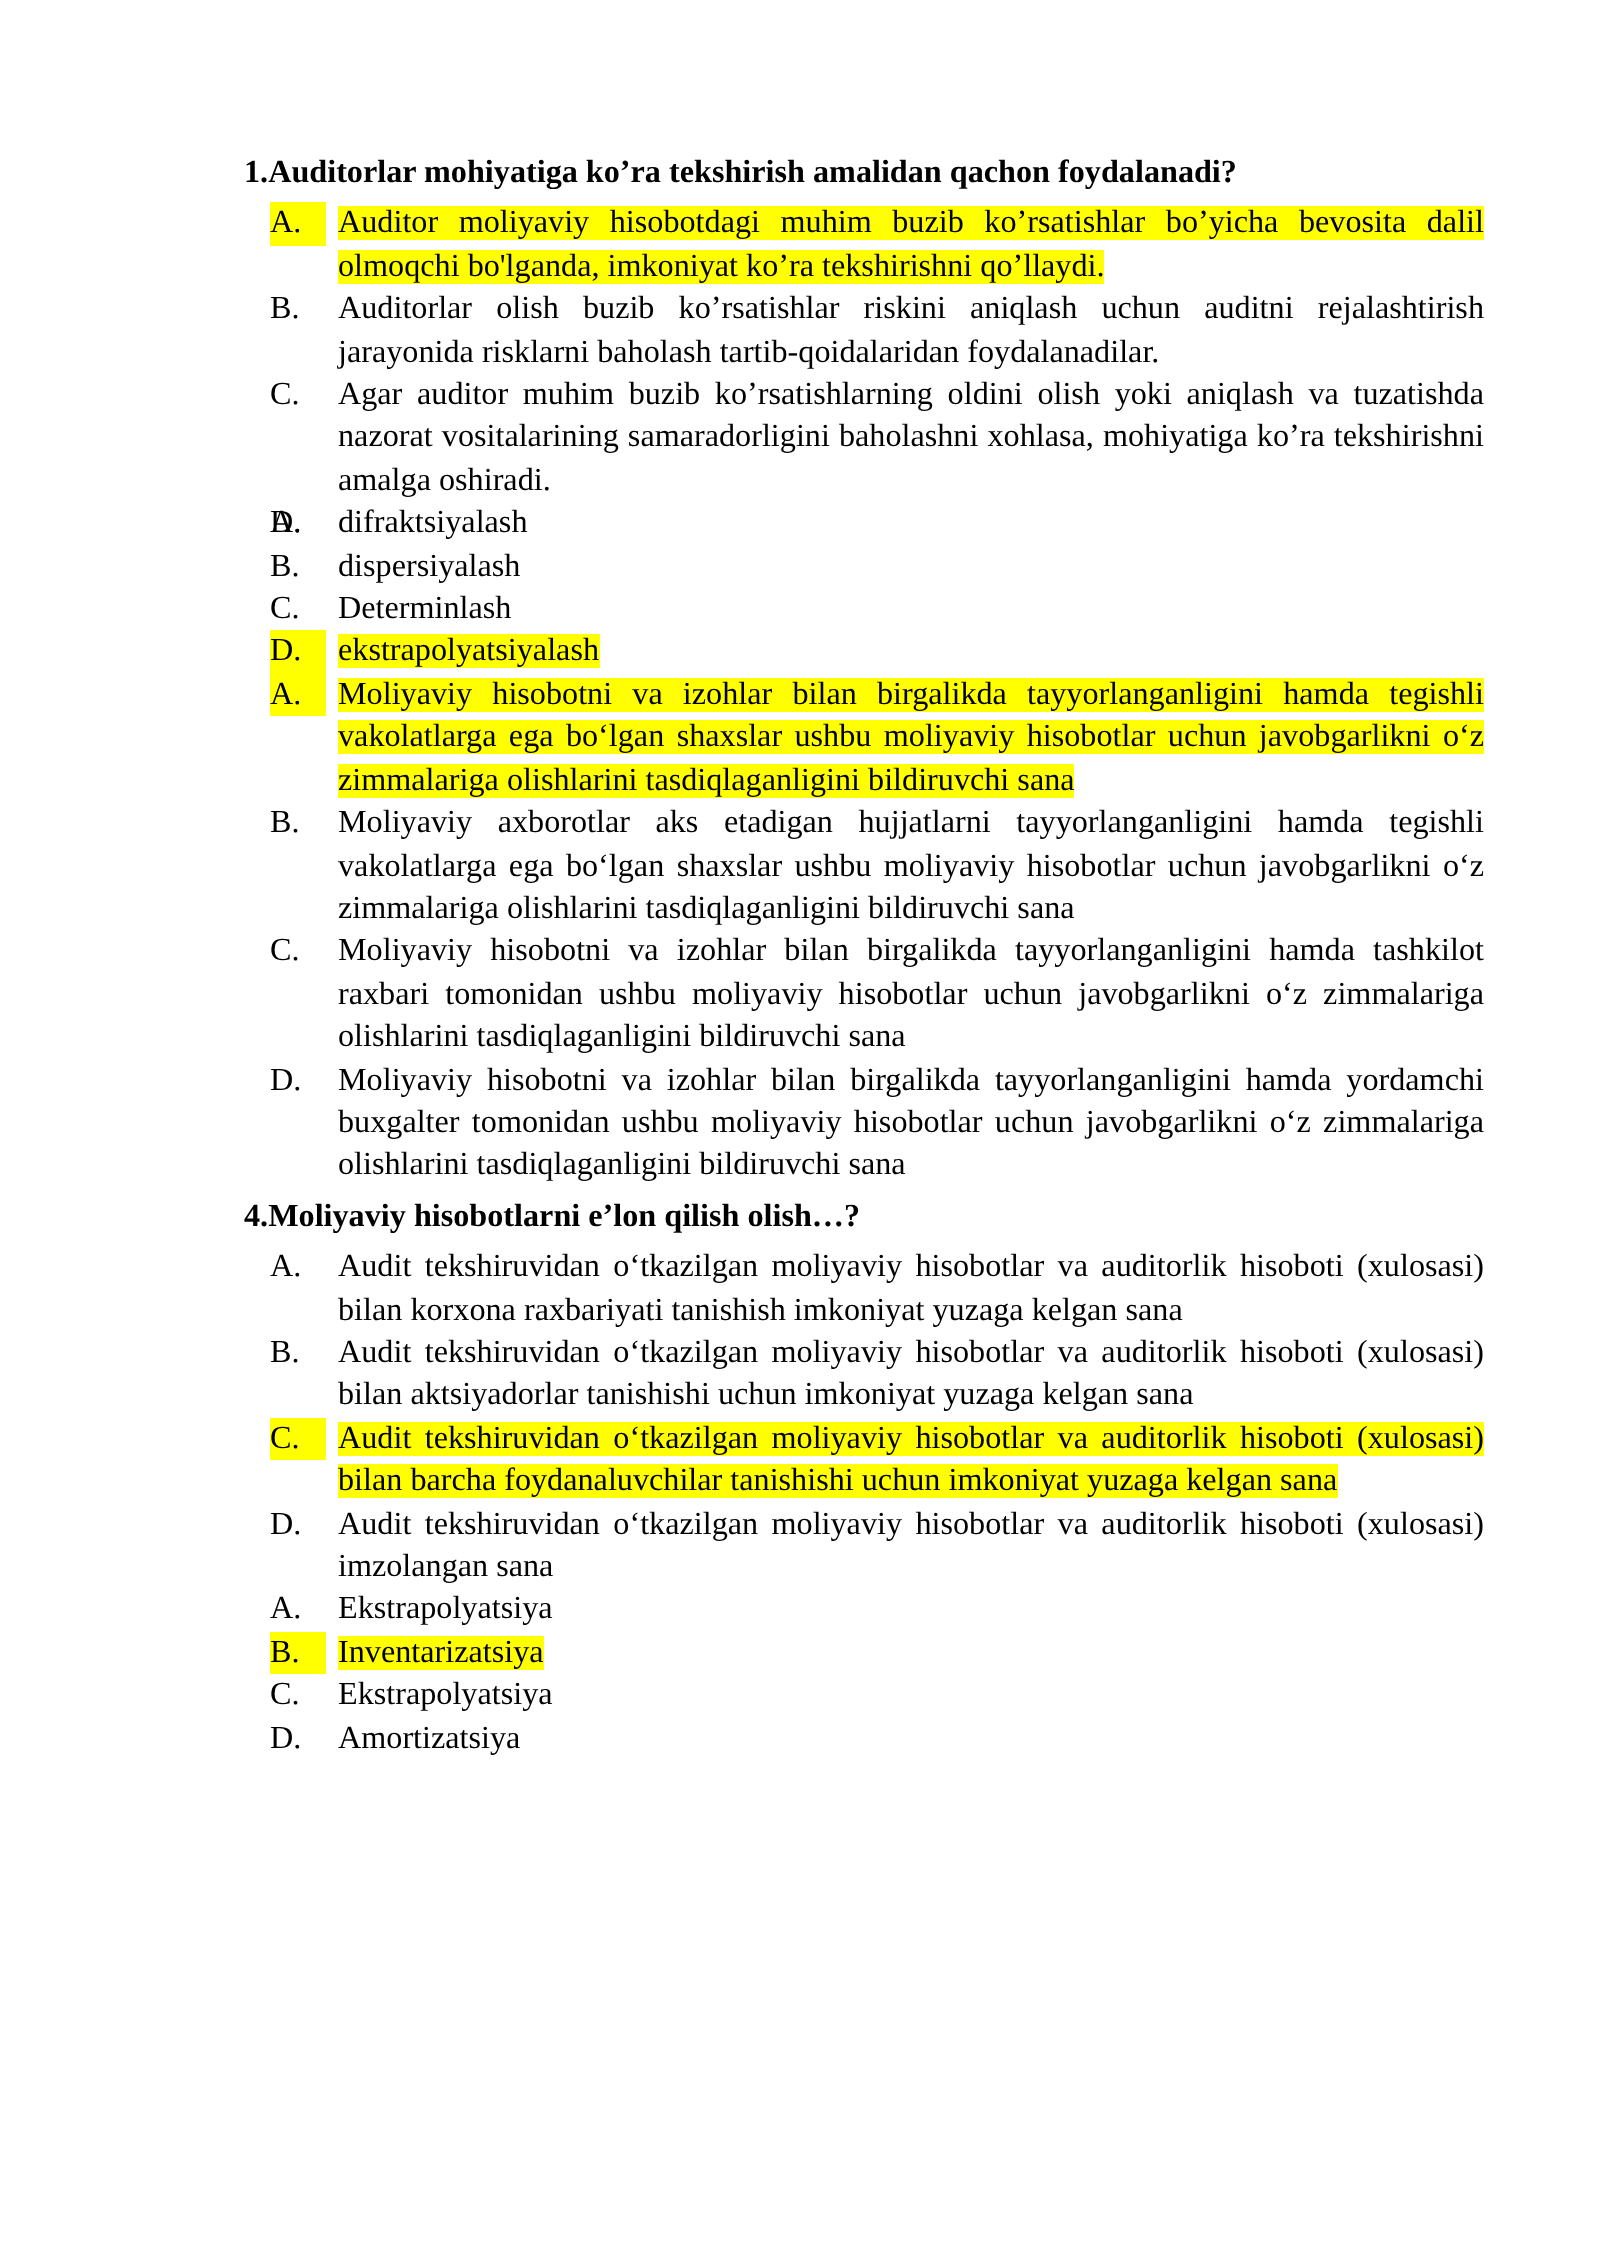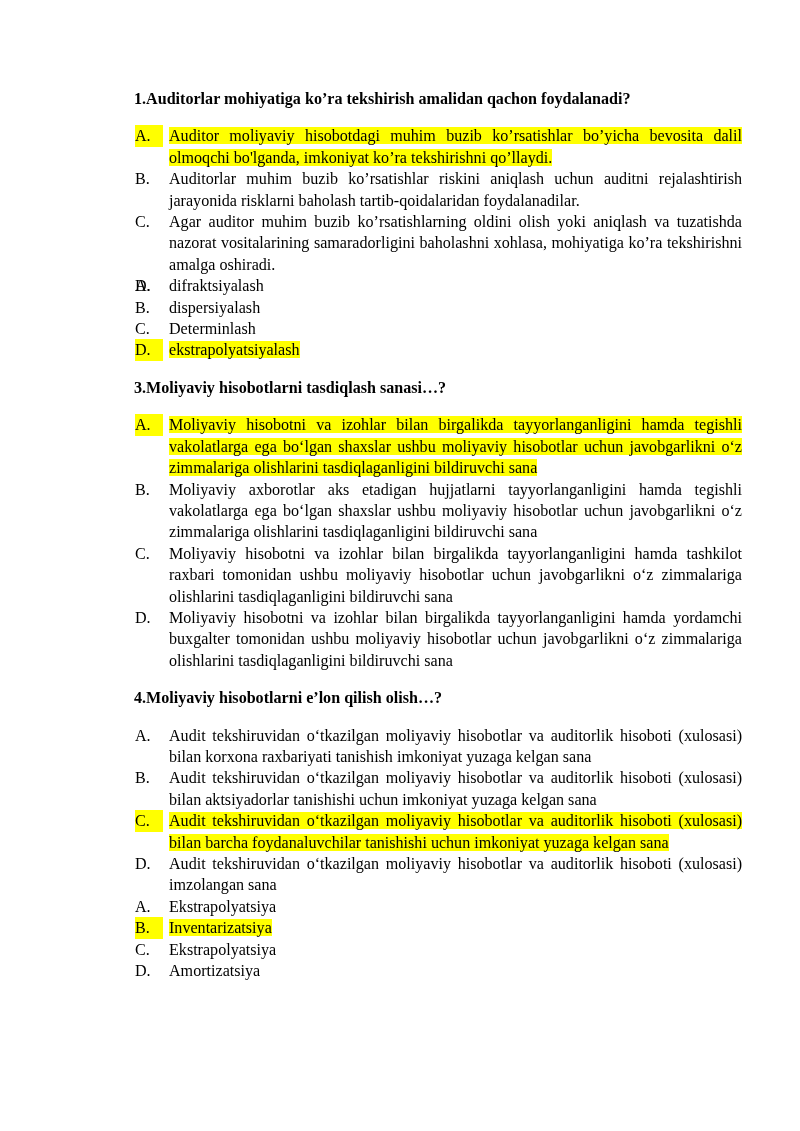--- a/index.html
+++ b/index.html
@@ -26,21 +26,21 @@
     width: 624px;
   }
 
   
   .q-head {
     font-weight: bold;
     font-size: 16.1px;
     line-height: 21.4px;
     text-align: justify;
     text-justify: inter-word;
-    margin: 16px;
+    margin: 4px;
     text-indent: 0;
     hyphens: none;
   }
   .q-head.multi {
     text-align-last: left;
   }
 
   
   .options {
     list-style: none;
@@ -84,35 +84,34 @@
 </style>
 </head>
 <body>
 
 <div class="page">
   <div class="doc" id="quiz-body">
       <div class="q-block">
         <p class="q-head multi"><span>1.</span><span>Auditorlar mohiyatiga ko’ra tekshirish amalidan qachon foydalanadi?</span></p>
         <ul class="options">
           <li class="opt hl"><span class="opt-letter">A.</span><span class="opt-text">Auditor moliyaviy hisobotdagi muhim buzib ko’rsatishlar bo’yicha bevosita dalil olmoqchi bo'lganda, imkoniyat ko’ra tekshirishni qo’llaydi.</span></li>
-          <li class="opt"><span class="opt-letter">B.</span><span class="opt-text">Auditorlar muhim buzib ko’rsatishlar riskini aniqlash uchun auditni rejalashtirish jarayonida risklarni baholash tartib-qoidalaridan foydalanadilar.</span></li>
+          <li class="opt"><span class="opt-letter">B.</span><span class="opt-text">Auditorlar olish buzib ko’rsatishlar riskini aniqlash uchun auditni rejalashtirish jarayonida risklarni baholash tartib-qoidalaridan foydalanadilar.</span></li>
           <li class="opt"><span class="opt-letter">C.</span><span class="opt-text">Agar auditor muhim buzib ko’rsatishlarning oldini olish yoki aniqlash va tuzatishda nazorat vositalarining samaradorligini baholashni xohlasa, mohiyatiga ko’ra tekshirishni amalga oshiradi.</span></li>
           <li class="opt"><span class="opt-letter">D.</span></li>
         </ul>
       </div>
       <div class="q-block">
         <ul class="options">
           <li class="opt short"><span class="opt-letter">A.</span><span class="opt-text">difraktsiyalash</span></li>
           <li class="opt short"><span class="opt-letter">B.</span><span class="opt-text">dispersiyalash</span></li>
           <li class="opt short"><span class="opt-letter">C.</span><span class="opt-text">Determinlash</span></li>
           <li class="opt hl short"><span class="opt-letter">D.</span><span class="opt-text">ekstrapolyatsiyalash</span></li>
         </ul>
       </div>
       <div class="q-block">
-        <p class="q-head"><span>3.</span><span>Moliyaviy hisobotlarni tasdiqlash sanasi…?</span></p>
         <ul class="options">
           <li class="opt hl"><span class="opt-letter">A.</span><span class="opt-text">Moliyaviy hisobotni va izohlar bilan birgalikda tayyorlanganligini hamda tegishli vakolatlarga ega bo‘lgan shaxslar ushbu moliyaviy hisobotlar uchun javobgarlikni o‘z zimmalariga olishlarini tasdiqlaganligini bildiruvchi sana</span></li>
           <li class="opt"><span class="opt-letter">B.</span><span class="opt-text">Moliyaviy axborotlar aks etadigan hujjatlarni tayyorlanganligini hamda tegishli vakolatlarga ega bo‘lgan shaxslar ushbu moliyaviy hisobotlar uchun javobgarlikni o‘z zimmalariga olishlarini tasdiqlaganligini bildiruvchi sana</span></li>
           <li class="opt"><span class="opt-letter">C.</span><span class="opt-text">Moliyaviy hisobotni va izohlar bilan birgalikda tayyorlanganligini hamda tashkilot raxbari tomonidan ushbu moliyaviy hisobotlar uchun javobgarlikni o‘z zimmalariga olishlarini tasdiqlaganligini bildiruvchi sana</span></li>
           <li class="opt"><span class="opt-letter">D.</span><span class="opt-text">Moliyaviy hisobotni va izohlar bilan birgalikda tayyorlanganligini hamda yordamchi buxgalter tomonidan ushbu moliyaviy hisobotlar uchun javobgarlikni o‘z zimmalariga olishlarini tasdiqlaganligini bildiruvchi sana</span></li>
         </ul>
       </div>
       <div class="q-block">
         <p class="q-head"><span>4.</span><span>Moliyaviy hisobotlarni e’lon qilish olish…?</span></p>
         <ul class="options">

